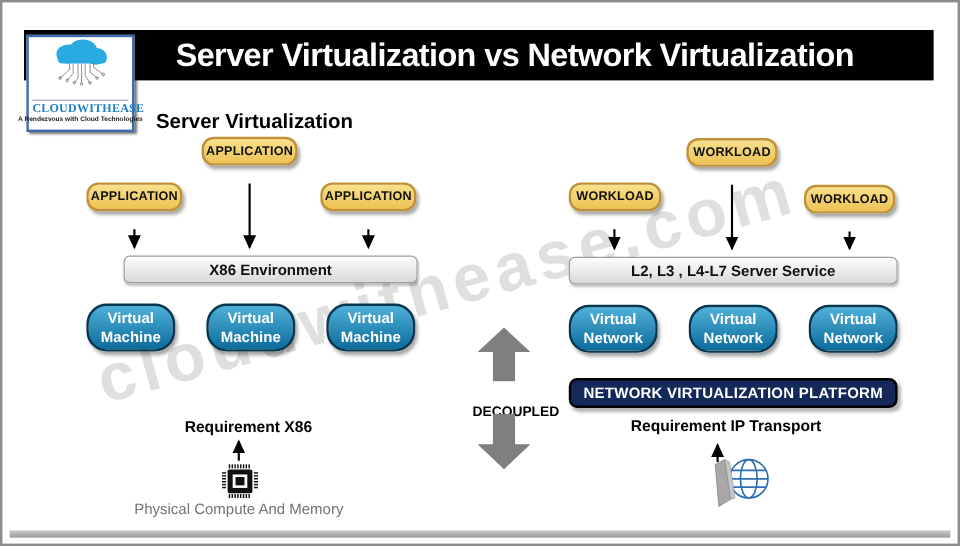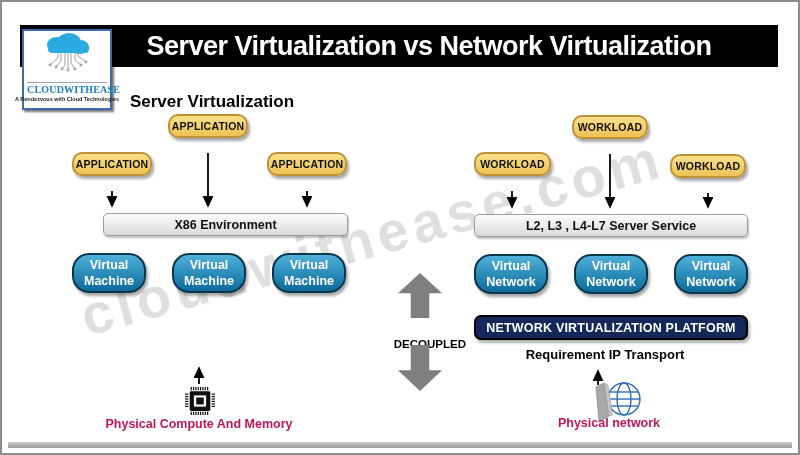--- a/index.html
+++ b/index.html
@@ -78,21 +78,21 @@
     background:#14285A; border:2px solid #000; border-radius:7px;
     box-shadow:2px 3px 3px rgba(0,0,0,0.3);
     display:flex; align-items:center; justify-content:center;
     font-size:12.5px; font-weight:bold; color:#fff; letter-spacing:0.2px;
   }
   .req-label {
     position:absolute; font-size:13px; font-weight:bold; color:#000;
     text-align:center; z-index:2;
   }
   .phys-label {
-    position:absolute; font-size:12.5px; font-weight:bold; color:#be185d;
+    position:absolute; font-size:12.5px; font-weight:normal; color:#737373;
     text-align:center; z-index:2;
   }
   .icon-abs { position:absolute; z-index:2; }
   
   .block-arrow {
     position:absolute; left:396px; width:44px; background:#7F7F7F; z-index:2;
     filter:drop-shadow(2px 2px 2px rgba(0,0,0,0.3));
   }
   .block-arrow.up {
     top:271px; height:45px;
@@ -167,20 +167,21 @@
 
   <div class="bluebox" style="left:70px;  top:251px;">Virtual Machine</div>
   <div class="bluebox" style="left:170px; top:251px;">Virtual Machine</div>
   <div class="bluebox" style="left:270px; top:251px;">Virtual Machine</div>
   <div class="bluebox" style="left:472px; top:252px;">Virtual Network</div>
   <div class="bluebox" style="left:572px; top:252px;">Virtual Network</div>
   <div class="bluebox" style="left:672px; top:252px;">Virtual Network</div>
 
   <div class="platform-bar" style="left:472px; top:313px; width:274px;">NETWORK VIRTUALIZATION PLATFORM</div>
 
+  <div class="req-label" style="left:105px; top:346px; width:200px;">Requirement X86</div>
   <div class="req-label" style="left:503px; top:345px; width:200px;">Requirement IP Transport</div>
 
   <span class="icon-abs" style="left:182px; top:384px;">
     <svg width="32" height="30" viewBox="0 0 34 32">
       <g fill="#111">
         <rect x="7.0" y="1" width="1.3" height="3.6"></rect>
           <rect x="9.5" y="1" width="1.3" height="3.6"></rect>
         <rect x="12.0" y="1" width="1.3" height="3.6"></rect>
           <rect x="14.5" y="1" width="1.3" height="3.6"></rect>
         <rect x="17.0" y="1" width="1.3" height="3.6"></rect>
@@ -222,21 +223,20 @@
         <path d="M27.5 12 h29"></path>
         <path d="M26 19 h32"></path>
         <path d="M27.5 26 h29"></path>
       </g>
       <polygon points="14,7 22,3 27,36 17,42" fill="#A8A8A8" stroke="#7d7d7d" stroke-width="0.6"></polygon>
       <polygon points="22,3 26,5 30.5,35 27,36" fill="#C6C6C6" stroke="#8d8d8d" stroke-width="0.5"></polygon>
     </svg>
   </span>
 
   <div class="phys-label" style="left:97px; top:415px; width:200px;">Physical Compute And Memory</div>
-  <div class="phys-label" style="left:512px; top:414px; width:190px;">Physical network</div>
 
   <div class="block-arrow up"></div>
   <div class="decoupled-label">DECOUPLED</div>
   <div class="block-arrow down"></div>
 
   <svg class="arrows-overlay" width="800" height="455" viewBox="0 0 800 455">
     <defs>
       <marker id="ah" markerWidth="8" markerHeight="8" refX="5.5" refY="3" orient="auto">
         <polygon points="0,0 6.5,3 0,6" fill="#000"></polygon>
       </marker>

